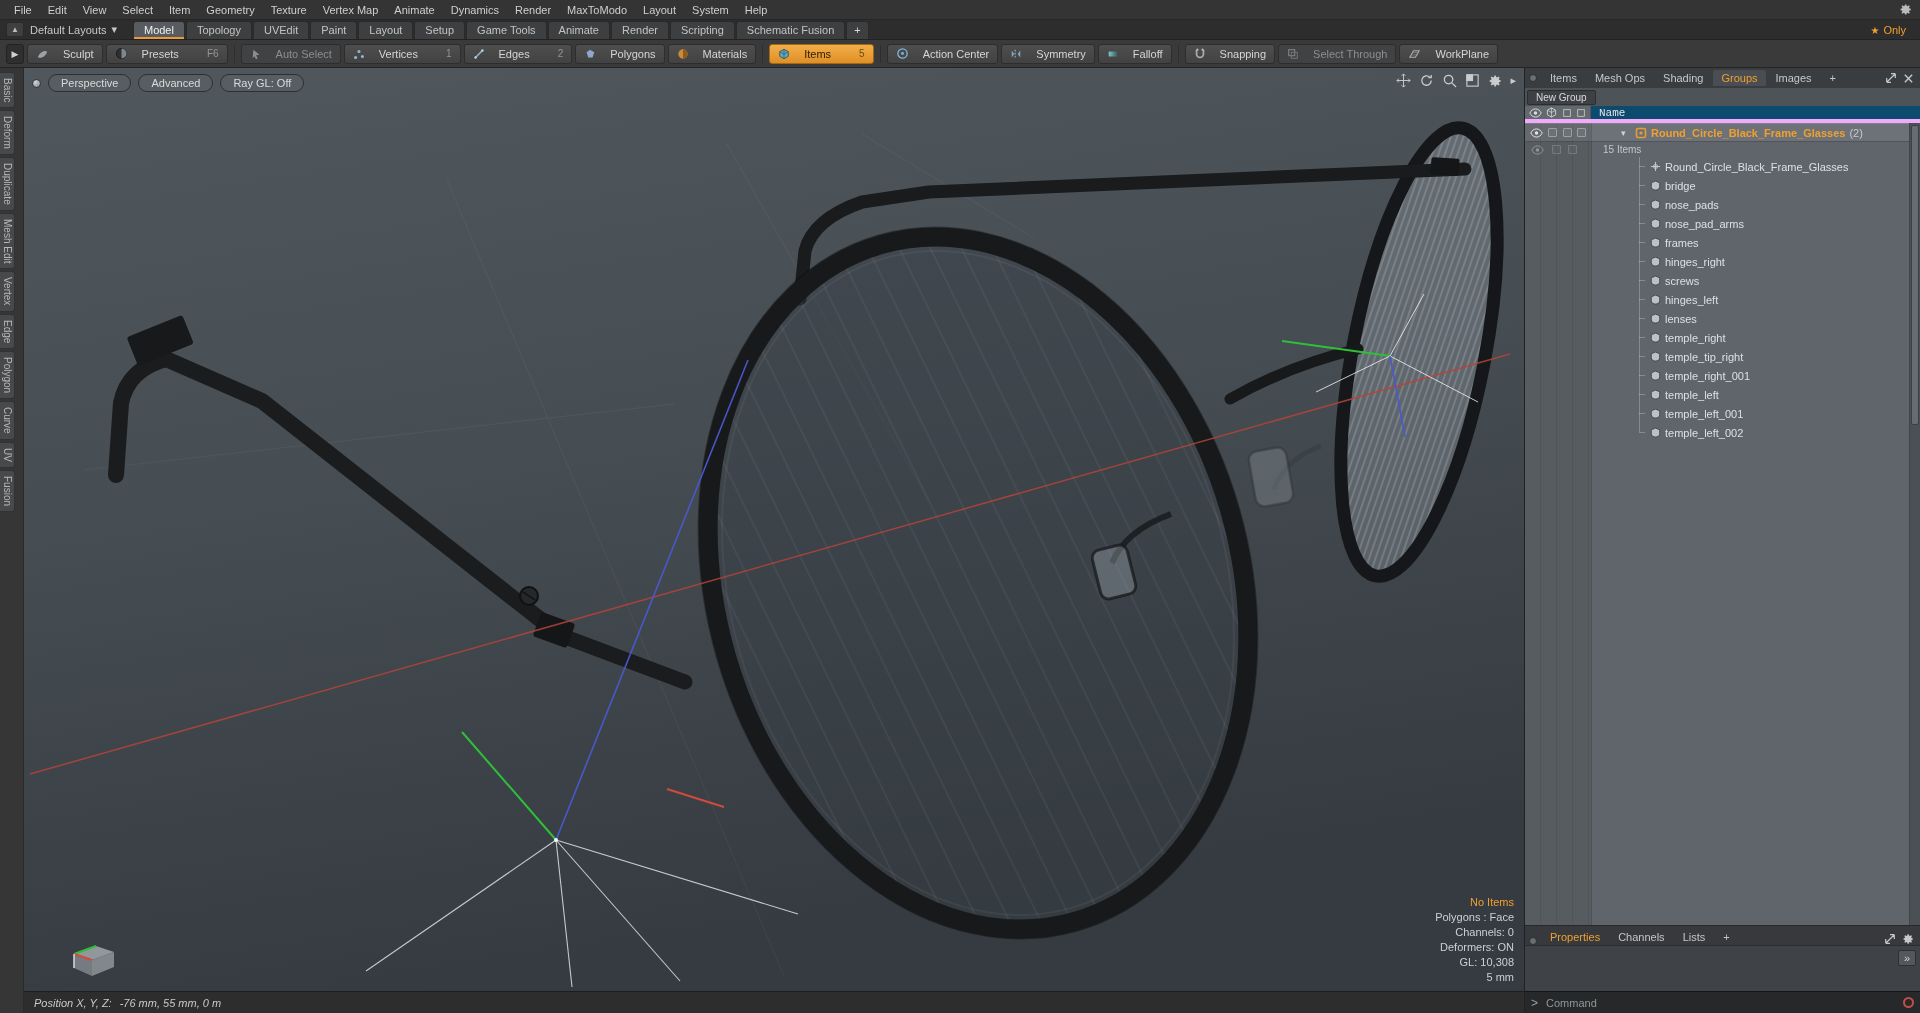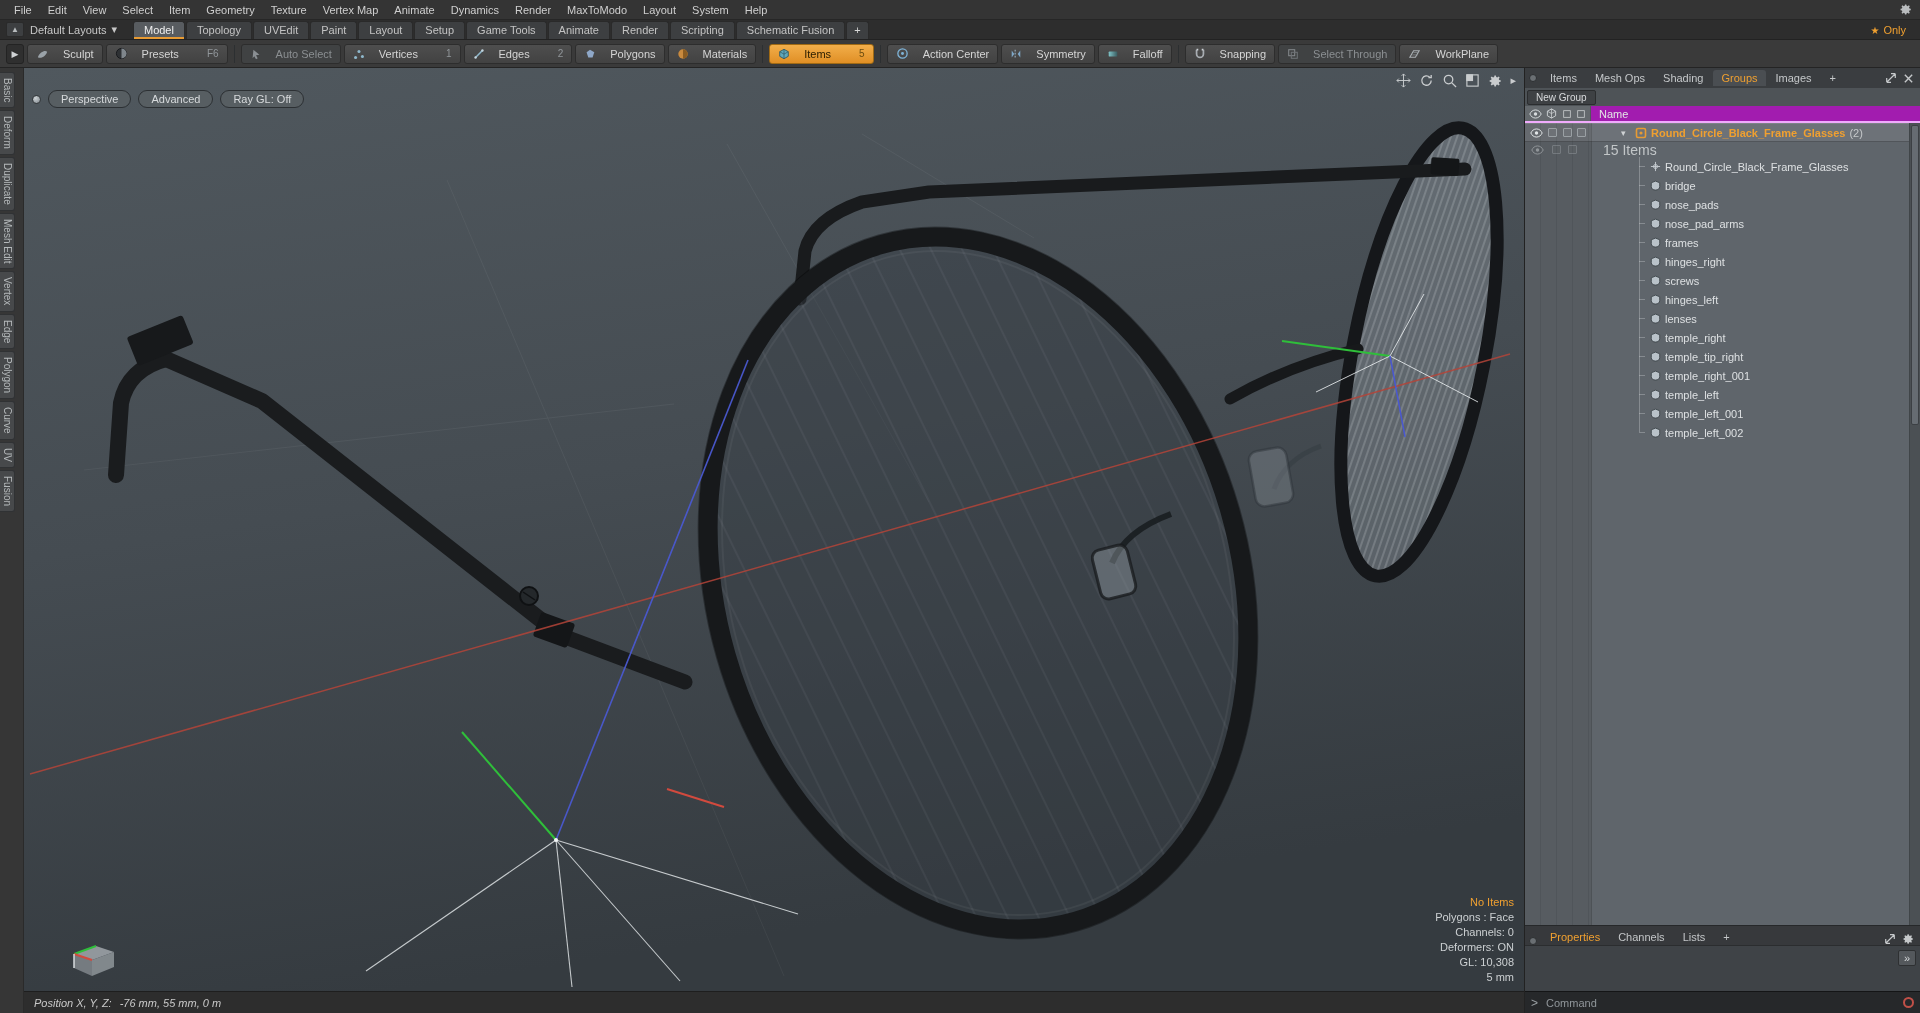--- a/index.html
+++ b/index.html
@@ -45,62 +45,62 @@
   
   .toolbox{width:24px;background:#363636;border-right:1px solid #2a2a2a;display:flex;flex-direction:column;
     align-items:flex-start;padding-top:4px;gap:2px;}
   .tbx-tab{writing-mode:vertical-rl;font-size:10px;color:#b5b9bb;background:#47494b;border:1px solid #303234;
     border-left:none;border-radius:0 3px 3px 0;padding:5px 2px;line-height:1;}
 
   
   .center{flex:1;display:flex;flex-direction:column;min-width:0;}
   .viewport{flex:1;position:relative;overflow:hidden;background:#40474c;}
   .viewport svg.scene{position:absolute;inset:0;width:100%;height:100%;display:block;}
-  .vp-pills{position:absolute;top:22px;left:8px;display:flex;gap:7px;align-items:center;}
+  .vp-pills{position:absolute;top:6px;left:8px;display:flex;gap:7px;align-items:center;}
   .vp-dot{width:9px;height:9px;border-radius:50%;background:radial-gradient(circle at 35% 30%,#cfd4d7,#7e868c);border:1px solid #34383b;}
   .vp-pill{background:rgba(88,94,99,0.92);border:1px solid #2c3033;border-radius:9px;color:#d7dadc;font-size:11px;padding:2px 12px;}
   .vp-icons{position:absolute;top:5px;right:8px;display:flex;gap:8px;align-items:center;color:#c9ccce;}
   .vp-icon{display:flex;align-items:center;font-size:11px;}
   .vp-info{position:absolute;right:10px;bottom:6px;text-align:right;font-size:11px;color:#ccd0d2;line-height:15px;}
   .vp-info .no-items{color:#f0a030;}
 
   .statusbar{height:22px;background:#2d2d2d;border-top:1px solid #1e1e1e;display:flex;align-items:center;gap:8px;
     padding:0 10px;font-size:11px;color:#c9c9c9;font-style:italic;}
 
   
   .rpanel{width:396px;background:#44484c;border-left:1px solid #222;display:flex;flex-direction:column;}
   .rp-tabs{height:20px;background:#3a3d40;display:flex;align-items:center;gap:2px;padding:0 4px;}
   .rp-handle{width:8px;height:8px;border-radius:50%;background:#6a6f73;border:1px solid #2c2f31;margin-right:3px;}
   .rp-tab{font-size:11px;color:#c5c8ca;padding:2px 8px;border-radius:3px 3px 0 0;white-space:nowrap;}
   .rp-tab.active{color:#f0a030;background:#4a4e52;}
   .rp-icon{display:flex;align-items:center;padding:0 2px;color:#c5c8ca;}
   .rp-newgroup{height:18px;background:#4e5357;display:flex;align-items:center;padding:1px 2px;}
   .new-group-btn{font-size:10px;color:#d8dadc;background:#3e4144;border:1px solid #2b2d2f;border-radius:2px;
     padding:1px 8px;font-family:inherit;}
-  .rp-header{height:17px;display:flex;background:#a21caf;border-bottom:2px solid #f0abfc;font-size:11px;color:#e3e5e6;}
+  .rp-header{height:17px;display:flex;background:#0c4a6e;border-bottom:4px solid #f0abfc;font-size:11px;color:#e3e5e6;font-family:Liberation Mono, monospace;}
   .rp-cols-h{width:66px;display:flex;align-items:center;justify-content:space-around;background:#64696d;
     border-right:1px solid #53575b;padding:0 2px;}
   .name-h{padding-left:8px;display:flex;align-items:center;}
 
   .rp-list{flex:1;position:relative;background:#5f656b;overflow:hidden;font-size:11px;}
   .rp-list::before{content:"";position:absolute;top:0;bottom:0;left:0;width:66px;background:#575c61;
     background-image:repeating-linear-gradient(90deg,transparent 0,transparent 15px,#50555a 15px,#50555a 16px);
     border-right:1px solid #4d5256;}
   .row{position:relative;display:flex;align-items:center;height:19px;padding-left:70px;color:#dde0e2;z-index:1;}
   .row.selected{background:rgba(255,255,255,0.09);
     box-shadow:inset 0 1px 0 rgba(255,255,255,0.12),inset 0 -1px 0 rgba(0,0,0,0.25);}
   .row .cols{position:absolute;left:0;top:0;width:66px;height:100%;display:flex;align-items:center;
     justify-content:space-around;padding:0 2px;}
   .row .cols.dim{opacity:0.45;}
   .row-content{display:flex;align-items:center;min-width:0;}
   .root-content{margin-left:26px;gap:4px;}
   .expander{font-size:9px;color:#cfd2d4;width:10px;}
   .root-name{color:#f0a030;font-weight:bold;white-space:nowrap;}
   .root-count{color:#c6c9cb;font-weight:normal;}
-  .row.subtitle{height:15px;color:#c2c6c8;font-size:14px;padding-left:20px;}
+  .row.subtitle{height:15px;color:#c2c6c8;font-size:10px;padding-left:20px;}
   .row.subtitle .row-content{margin-left:58px;}
   .child-content{margin-left:38px;gap:4px;}
   .branch{position:relative;width:13px;height:19px;flex:none;}
   .branch::before{content:"";position:absolute;left:6px;top:0;height:100%;border-left:1px solid rgba(225,230,233,0.30);}
   .branch::after{content:"";position:absolute;left:6px;top:9px;width:6px;border-top:1px solid rgba(225,230,233,0.30);}
   .row.child.last .branch::before{height:9px;}
   .icon{display:flex;align-items:center;flex:none;}
   .child-name{white-space:nowrap;}
   .checkbox{width:9px;height:9px;border:1px solid #9aa0a4;border-radius:1px;background:rgba(255,255,255,0.05);}
   .rp-scroll{position:absolute;right:0;top:0;bottom:0;width:11px;background:#4b5054;border-left:1px solid #404548;z-index:2;}

